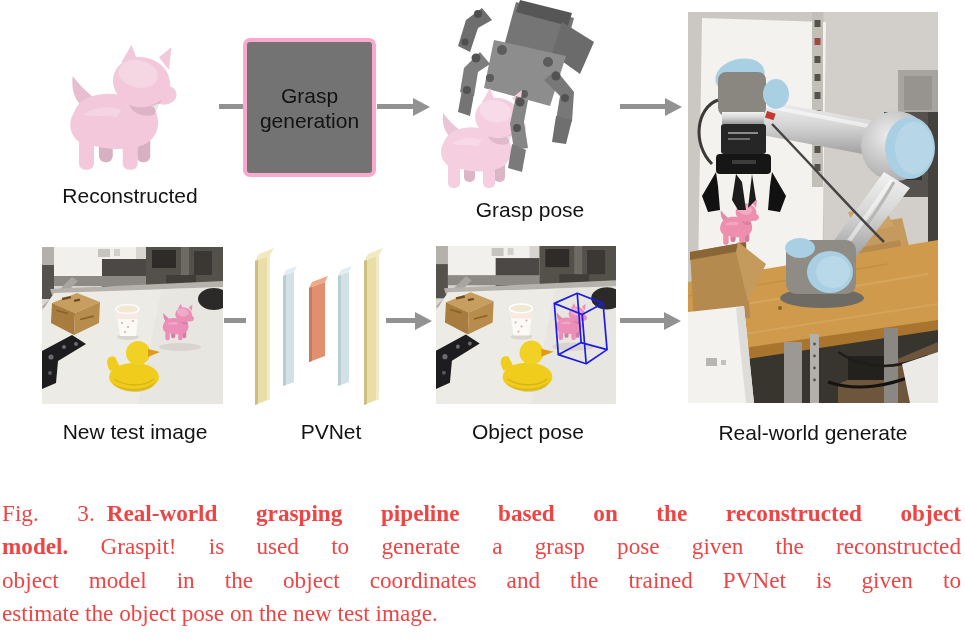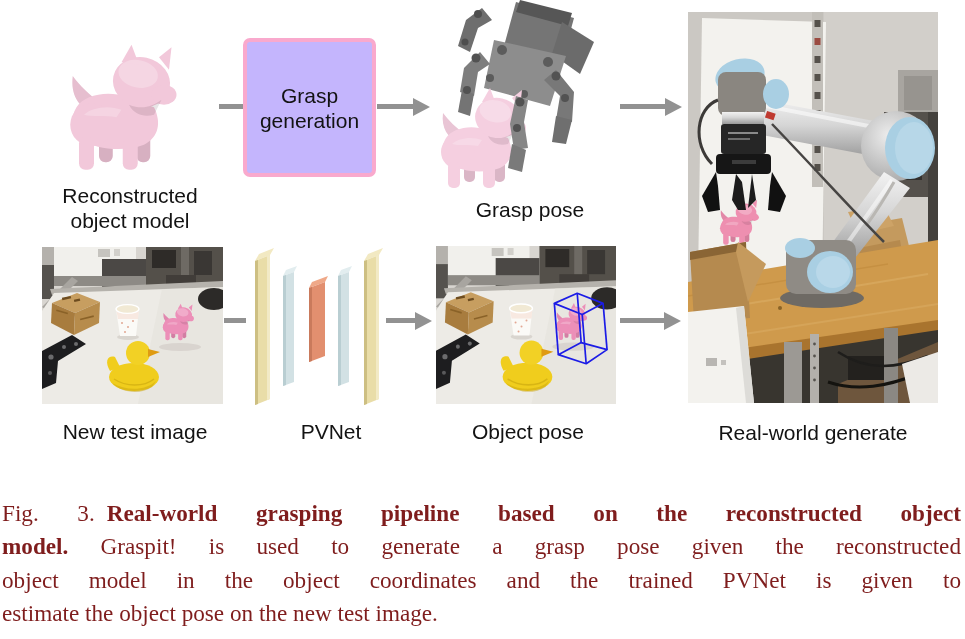--- a/index.html
+++ b/index.html
@@ -2,28 +2,28 @@
 <html><head>
 <meta charset="utf-8">
 <style>
   html,body{margin:0;padding:0;background:#fff;}
   .stage{position:relative;width:965px;height:639px;background:#ffffff;overflow:hidden;
          font-family:"Liberation Sans",sans-serif;color:#121212;}
   .photo{position:absolute;display:block;}
   .lbl{position:absolute;transform:translateX(-50%);text-align:center;
        font-size:21px;line-height:25px;color:#131313;white-space:nowrap;}
   .gen-box{position:absolute;left:243px;top:38px;width:133px;height:139px;
-           box-sizing:border-box;border:4px solid #f9a9cd;border-radius:7px;background:#c4b5fd;
+           box-sizing:border-box;border:4px solid #f9a9cd;border-radius:7px;background:#737373;
            display:flex;flex-direction:column;align-items:center;justify-content:center;
            font-size:21px;line-height:25px;color:#131313;}
   .arrow{position:absolute;height:5px;background:#929292;}
   .arrow.head::after{content:"";position:absolute;right:-16px;top:-6.5px;width:0;height:0;
            border-left:17px solid #929292;border-top:9px solid transparent;border-bottom:9px solid transparent;}
   .caption{position:absolute;left:2px;top:497px;width:959px;
-           font-family:"Liberation Serif",serif;font-size:23.2px;line-height:33.4px;color:#7f1d1d;}
+           font-family:"Liberation Serif",serif;font-size:23.2px;line-height:33.4px;color:#ef4444;}
   .caption-line.just{text-align:justify;text-align-last:justify;}
   .caption-line .b{font-weight:700;}
   .caption-line .gap{display:inline-block;width:12px;}
 </style>
 </head>
 <body>
 
 <div class="stage">
 
   <svg width="0" height="0" style="position:absolute" aria-hidden="true">
@@ -119,21 +119,20 @@
         </g>
       </symbol>
     </defs>
   </svg>
 
   <svg class="photo" style="left:54px;top:42px;width:150px;height:138px" viewBox="0 0 120 110">
     <use href="#cat" width="120" height="110" style="color:#f2c8da"></use>
   </svg>
   <div class="lbl" style="left:130px;top:183px">
     <span>Reconstructed</span><br>
-    <span>object model</span>
   </div>
 
   <div class="arrow" style="left:219px;top:104px;width:24px"></div>
 
   <div class="gen-box">
     <span>Grasp</span>
     <span>generation</span>
   </div>
 
   <div class="arrow head" style="left:377px;top:104px;width:37px"></div>

